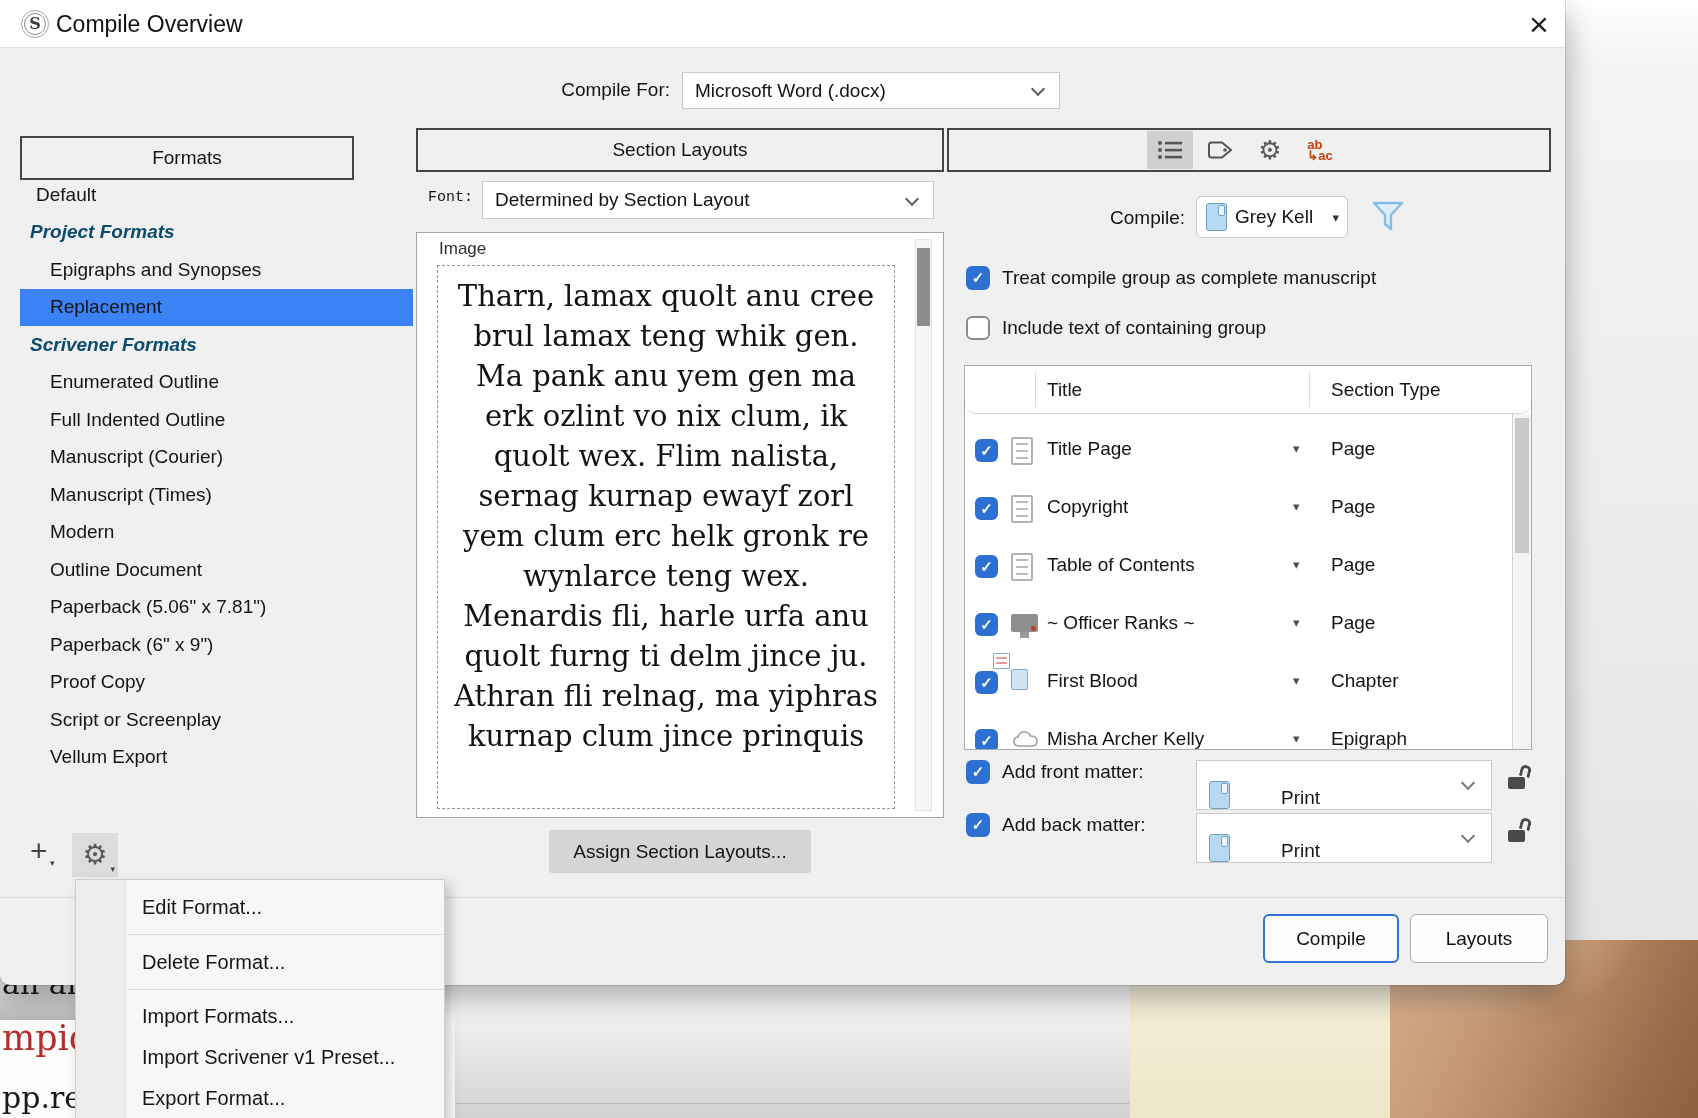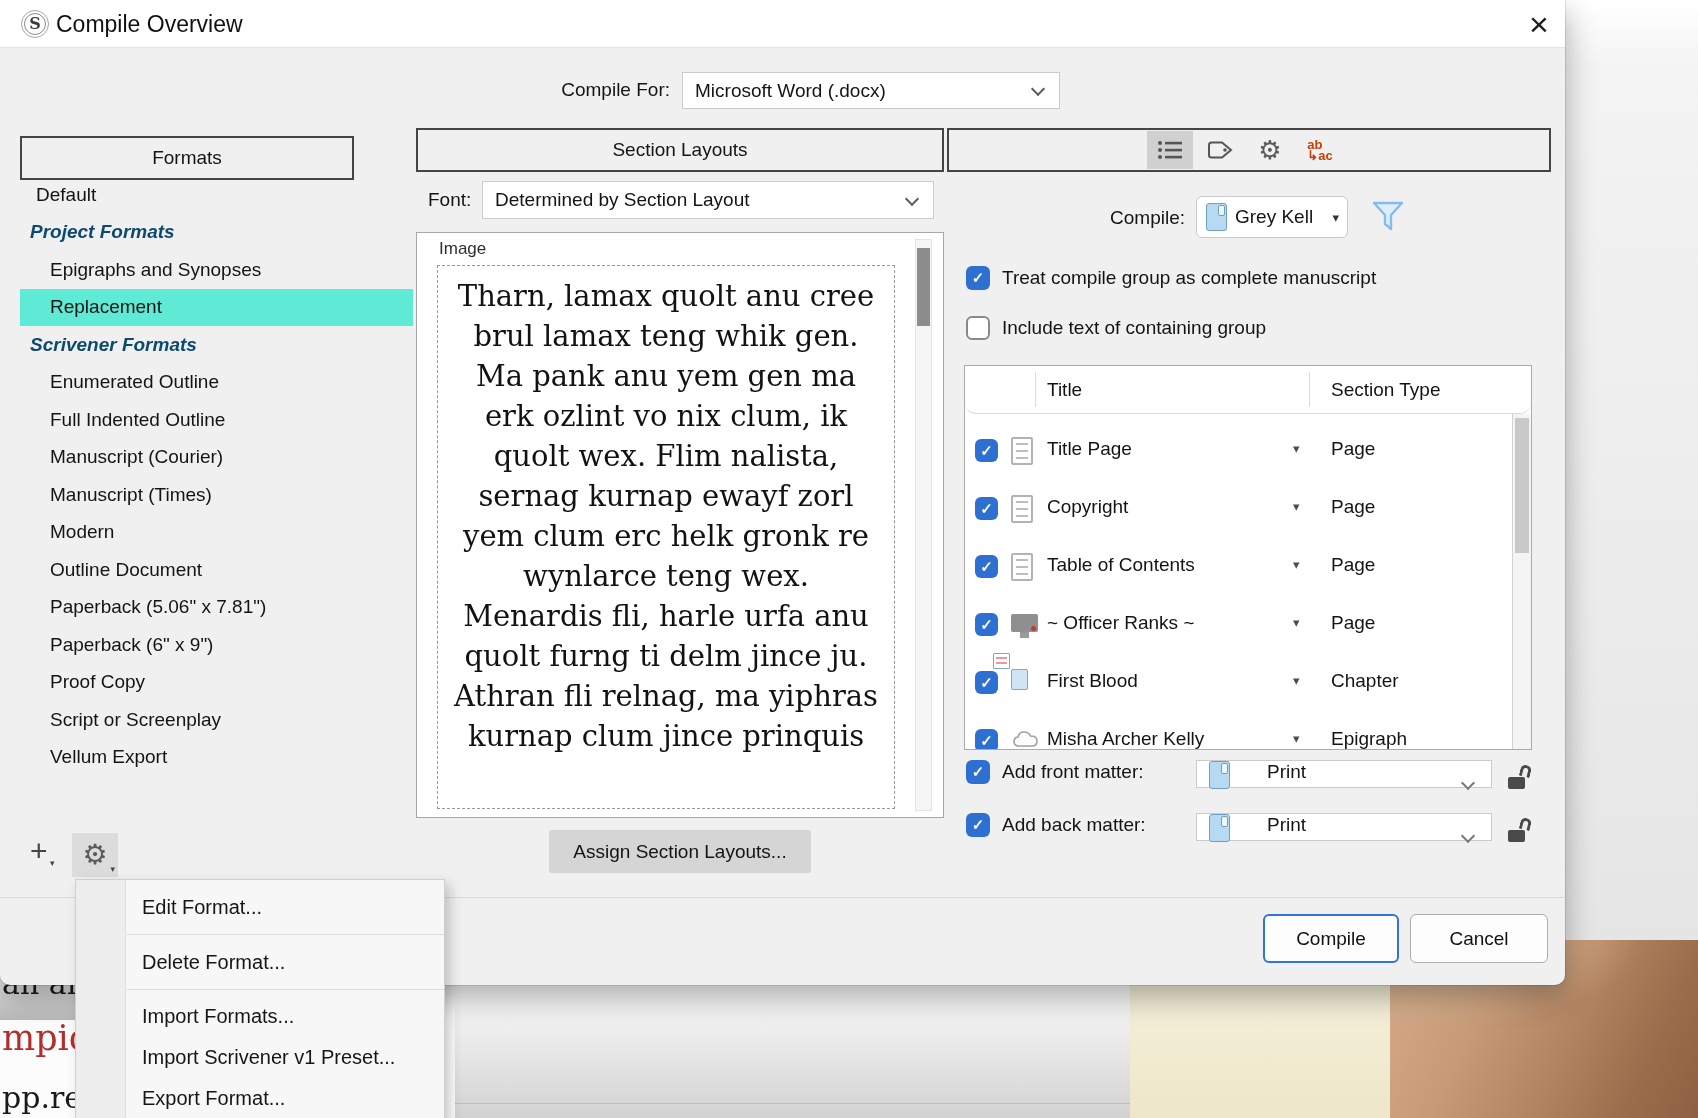--- a/index.html
+++ b/index.html
@@ -59,33 +59,33 @@
   .tool-btn{width:46px;height:38px;display:flex;align-items:center;justify-content:center;}
   .tool-btn.sel{background:#d0d0d0;}
   .gear-glyph{font-size:26px;color:#5b5b5b;line-height:1;}
   .abac{font-size:13px;font-weight:bold;color:#c2410c;line-height:11px;text-align:left;}
 
   
   .fmt-list{position:absolute;left:20px;top:176px;width:393px;}
   .fmt-item{height:37.5px;display:flex;align-items:center;font-size:19px;padding-left:16px;}
   .fmt-item.cat{padding-left:10px;font-style:italic;font-weight:bold;color:#0c4a6e;}
   .fmt-item.child{padding-left:30px;}
-  .fmt-item.sel{background:#5eead4;}
+  .fmt-item.sel{background:#3b82f6;}
 
   .plus-btn{position:absolute;left:26px;top:838px;width:36px;height:40px;color:#454545;}
   .plus-btn .p{position:absolute;left:4px;top:-4px;font-size:30px;font-weight:300;}
   .mini-tri{position:absolute;font-size:9px;color:#454545;}
   .plus-btn .mini-tri{left:24px;top:20px;}
   .gearmenu-btn{position:absolute;left:72px;top:833px;width:46px;height:44px;background:#dcdcdc;
     display:flex;align-items:center;justify-content:center;}
   .gearmenu-btn .gear-glyph{font-size:28px;}
   .gearmenu-btn .mini-tri{right:3px;bottom:3px;}
 
   
-  .font-label{position:absolute;left:428px;top:189px;font-size:19px;}
+  .font-label{position:absolute;left:428px;top:189px;font-size:15px;font-family:Liberation Mono, monospace;}
   .font-select{position:absolute;left:482px;top:181px;width:452px;height:38px;background:#fff;
     border:1px solid #cbcbcb;display:flex;align-items:center;padding:0 34px 0 12px;font-size:19px;}
   .font-select .chev{right:16px;top:12px;}
 
   .preview{position:absolute;left:416px;top:232px;width:528px;height:586px;background:#fff;
     border:1px solid #a6a6a6;}
   .pv-name{position:absolute;left:22px;top:6px;font-size:17px;color:#2e2e2e;}
   .pv-dash{position:absolute;left:20px;top:32px;width:458px;height:544px;border:1px dashed #979797;
     overflow:hidden;padding:10px 12px;}
   .pv-dash p{margin:0;font-family:"DejaVu Serif",serif;font-size:29px;line-height:40px;
@@ -150,22 +150,22 @@
     border:1px solid #7fa8c9;border-radius:2px;}
   .chap-ic .front{position:absolute;right:1px;bottom:0;width:17px;height:16px;background:#fff;
     border:1px solid #7fa8c9;border-radius:1px;}
   .chap-ic .front::before{content:"";position:absolute;left:2px;right:2px;top:3px;
     height:9px;background:repeating-linear-gradient(180deg,#e49c9c 0 2px,transparent 2px 5px);}
   .cloud-ic{width:30px;height:22px;}
 
   .matter{position:absolute;left:966px;display:flex;align-items:center;gap:12px;font-size:19px;}
   .m-front{top:760px;}
   .m-back{top:813px;}
-  .m-select{position:absolute;left:1196px;width:296px;height:28px;background:#fff;
-    border:1px solid #cbcbcb;display:flex;align-items:flex-start;gap:37px;padding:0 36px 0 12px;font-size:19px;}
+  .m-select{position:absolute;left:1196px;width:296px;height:50px;background:#fff;
+    border:1px solid #cbcbcb;display:flex;align-items:flex-end;gap:51px;padding:0 36px 0 12px;font-size:19px;}
   .m-select.f{top:760px;}
   .m-select.b{top:813px;}
   .m-select .chev{right:18px;top:17px;border-color:#777;}
   .lock{position:absolute;left:1508px;width:22px;height:24px;}
   .lock.f{top:765px;}
   .lock.b{top:818px;}
   .lock .body{position:absolute;left:0;bottom:0;width:17px;height:12px;background:#4a4a4a;border-radius:2px;}
   .lock .shackle{position:absolute;right:-1px;top:0;width:11px;height:12px;border:3px solid #4a4a4a;
     border-bottom:none;border-radius:7px 7px 0 0;transform:rotate(14deg);}
 
@@ -437,21 +437,21 @@
       <span>Print</span>
       <span class="chev"></span>
     </div>
     <div class="lock b">
       <span class="shackle"></span>
         <span class="body"></span>
     </div>
 
     <div class="foot-divider"></div>
     <button class="btn btn-compile">Compile</button>
-    <button class="btn btn-cancel">Cancel</button>
+    <button class="btn btn-cancel">Layouts</button>
   </div>
 
   <div class="menu">
     <div class="gutter"></div>
     <div class="menu-item mi-big">Edit Format...</div>
     <div class="menu-sep"></div>
     <div class="menu-item mi-big">Delete Format...</div>
     <div class="menu-sep"></div>
     <div class="menu-item mi-first-sm">Import Formats...</div>
     <div class="menu-item mi-sm">Import Scrivener v1 Preset...</div>

